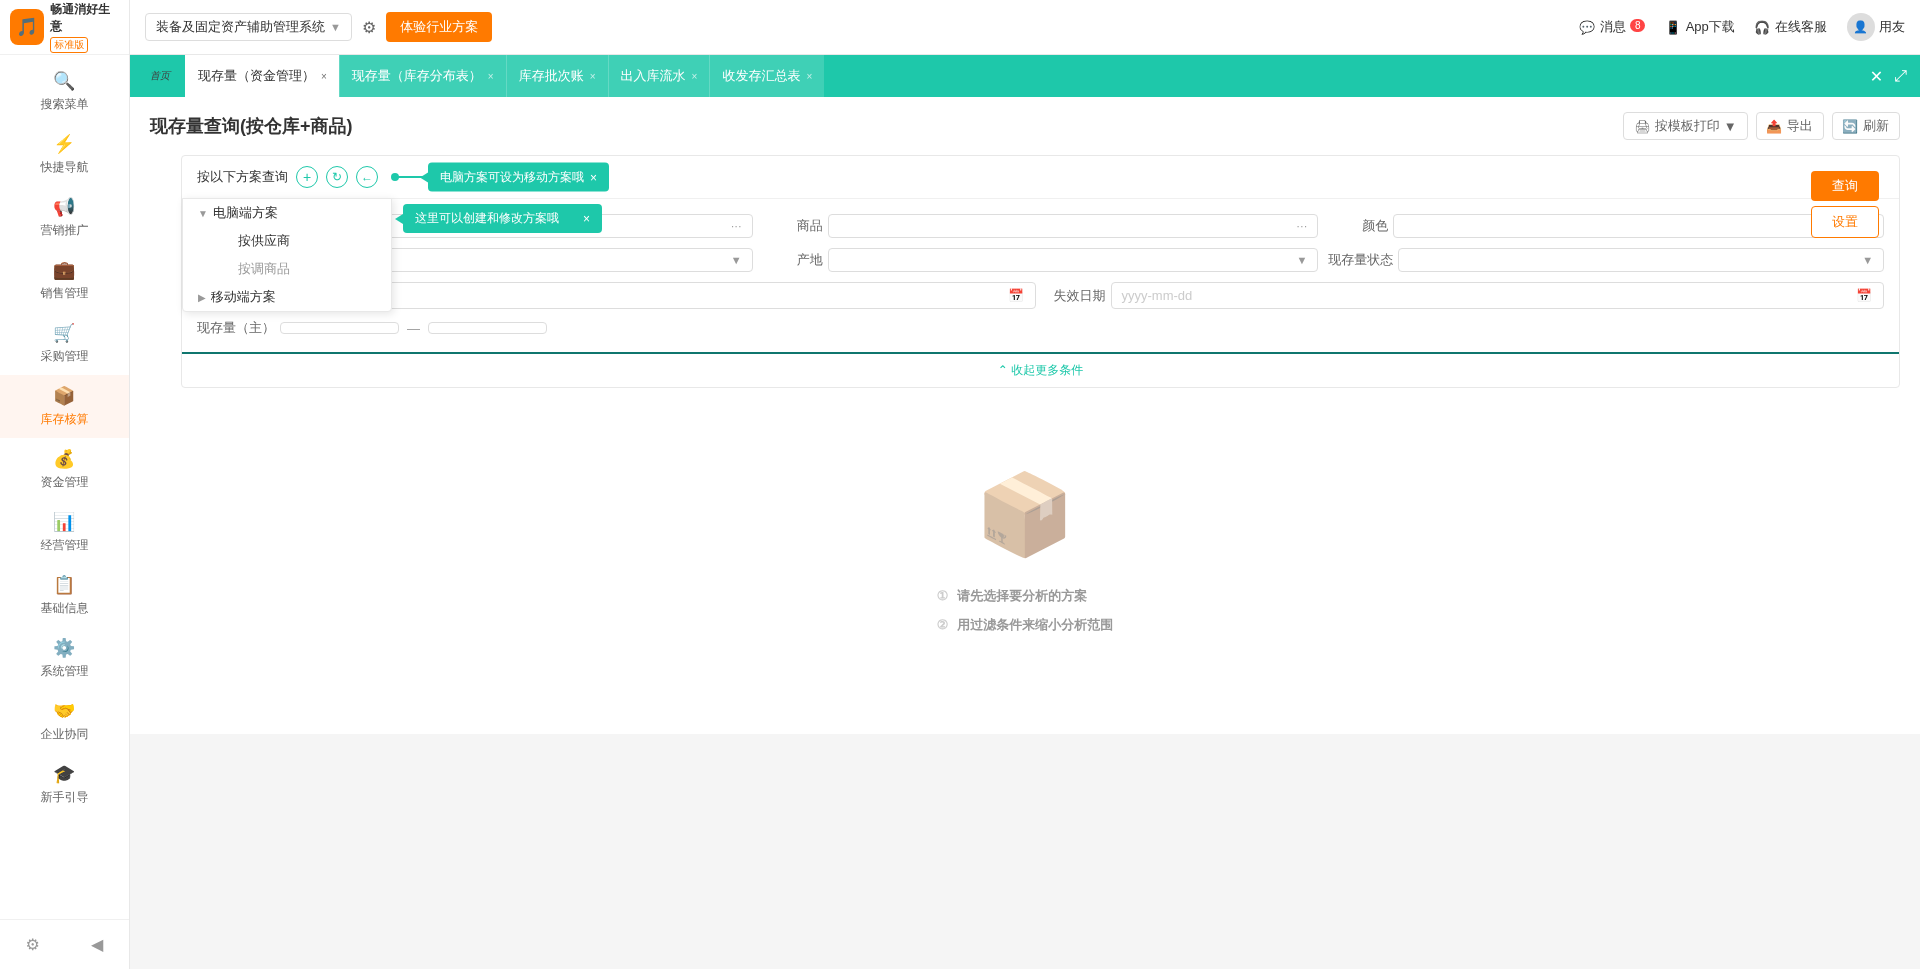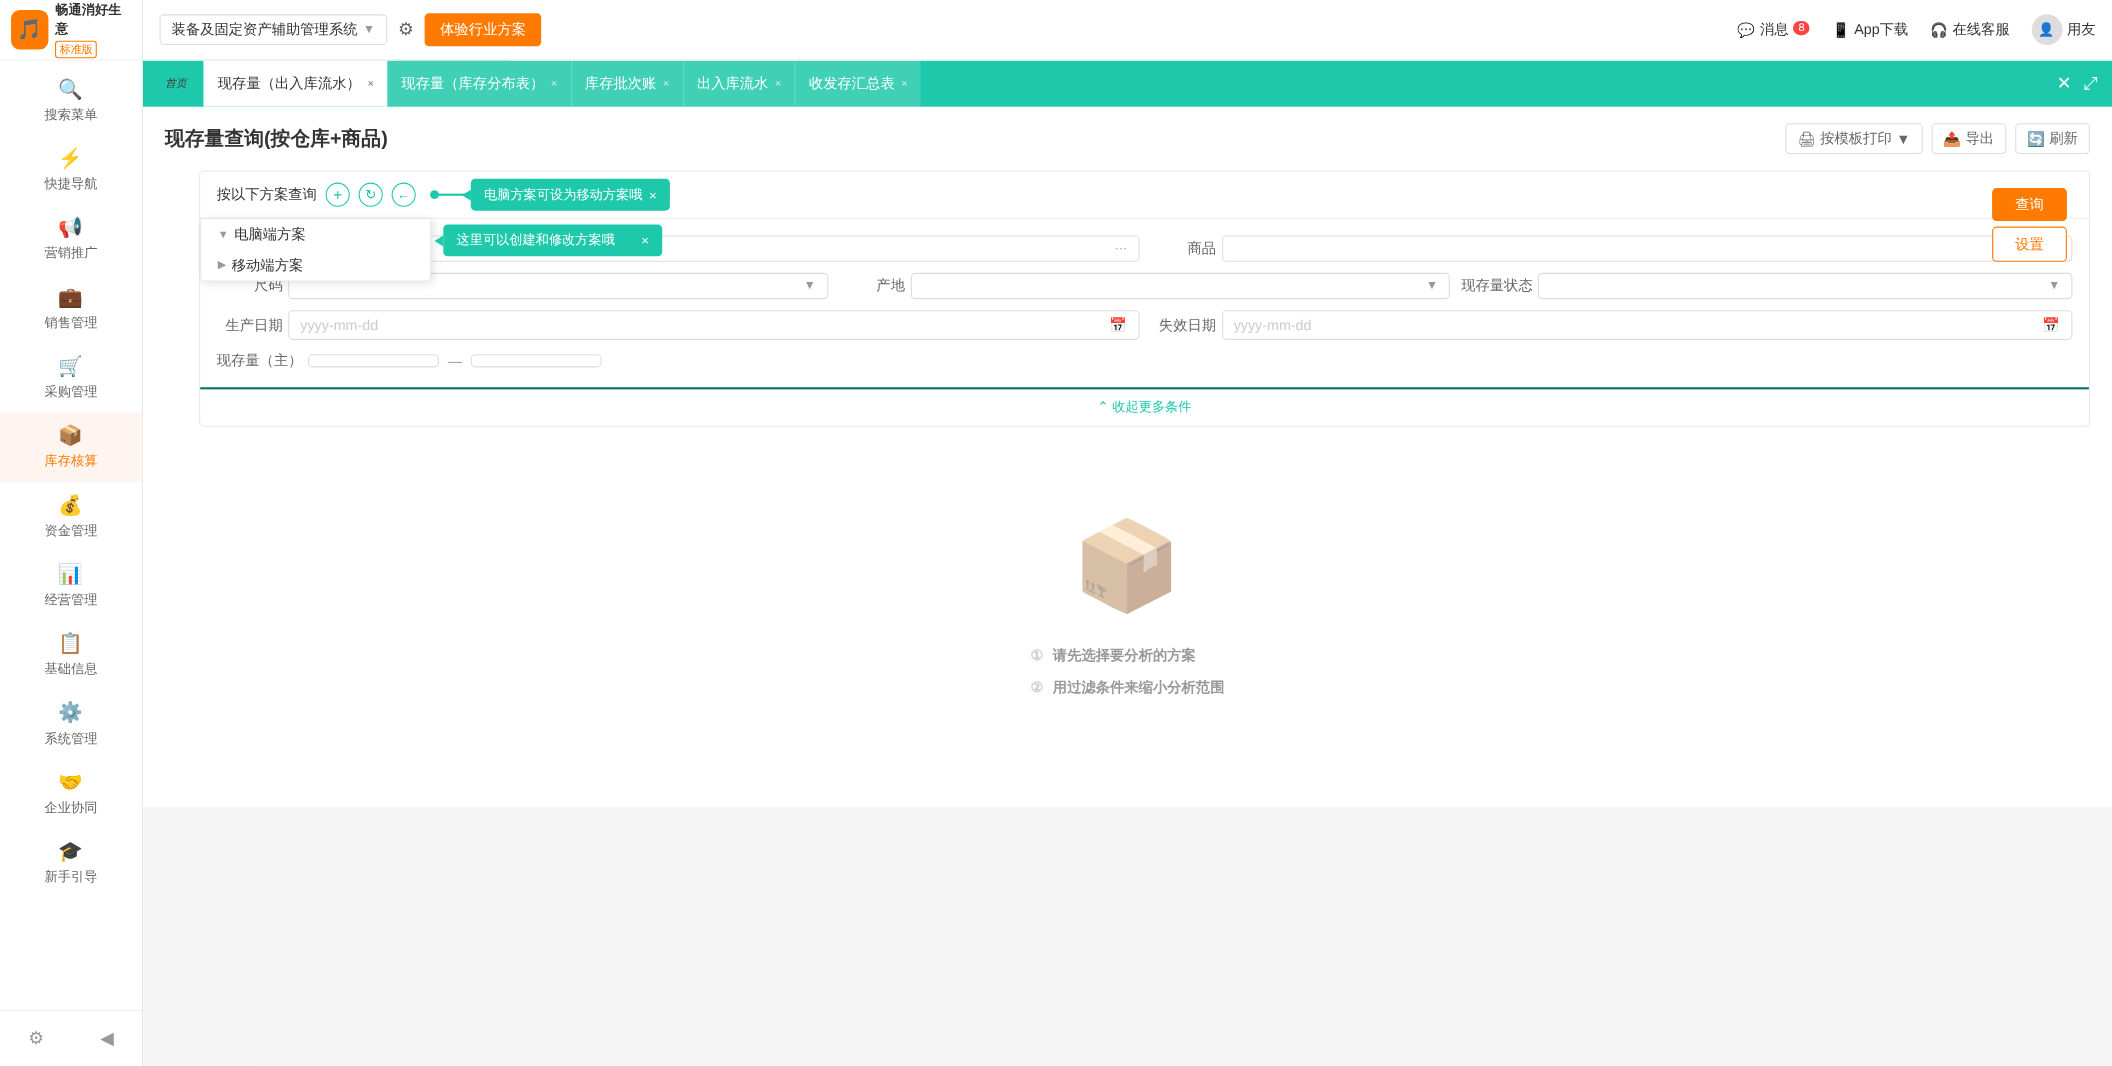--- a/index.html
+++ b/index.html
@@ -192,21 +192,21 @@
       <div class="user-avatar">👤</div>
       <span>用友</span>
     </div>
   </div>
 </div>
 
 <div class="tabs-bar">
   <div class="tab-home">首页</div>
   <div id="tabs-container" style="display:flex;height:100%;">
       <div class="tab-item active">
-      <span>现存量（出入库流水）</span>
+      <span>现存量（资金管理）</span>
       <span class="tab-close">×</span>
     </div>
       <div class="tab-item">
       <span>现存量（库存分布表）</span>
       <span class="tab-close">×</span>
     </div>
       <div class="tab-item">
       <span>库存批次账</span>
       <span class="tab-close">×</span>
     </div>
@@ -274,20 +274,24 @@
 
             <div style="position:absolute;left:-8px;top:50%;transform:translateY(-50%);width:0;height:0;border-top:5px solid transparent;border-bottom:5px solid transparent;border-right:8px solid #1ec8aa;"></div>
           </div>
         </div>
 
         <div style="position:absolute; left:0; top:42px; width:210px; background:white; border:1px solid #e8e8e8; border-radius:0 0 4px 4px; z-index:150; box-shadow:2px 2px 8px rgba(0,0,0,0.1);">
           <div class="tree-item" style="color:#333;">
             <span style="font-size:10px;color:#999;">▼</span>
             <span>电脑端方案</span>
           </div>
+          <div class="tree-child">
+            <div class="tree-item" style="padding-left:30px;">按供应商</div>
+            <div class="tree-item" style="padding-left:30px;color:#999;">按调商品</div>
+          </div>
 
           <div style="position:absolute; left:220px; top:5px; background:#1ec8aa; color:white; padding:6px 12px; border-radius:4px; font-size:12px; white-space:nowrap; z-index:200; display:flex; align-items:center; gap:24px;">
             <div style="position:absolute;left:-8px;top:50%;transform:translateY(-50%);width:0;height:0;border-top:5px solid transparent;border-bottom:5px solid transparent;border-right:8px solid #1ec8aa;"></div>
             <span>这里可以创建和修改方案哦</span>
             <span style="cursor:pointer;">×</span>
           </div>
 
           <div class="tree-item" style="color:#333;">
             <span style="font-size:10px;color:#999;">▶</span>
             <span>移动端方案</span>
@@ -308,20 +312,27 @@
             <div class="filter-select" style="flex:1;min-width:200px;">
               <span></span>
               <span style="color:#999;font-size:11px;">···</span>
             </div>
           </div>
           <div class="filter-item">
             <span class="filter-item-label">商品</span>
             <div class="filter-select" style="flex:1;min-width:200px;">
               <span></span>
               <span style="color:#999;font-size:11px;">···</span>
+            </div>
+          </div>
+          <div class="filter-item">
+            <span class="filter-item-label">颜色</span>
+            <div class="filter-select" style="flex:1;min-width:200px;">
+              <span></span>
+              <span style="color:#999;font-size:11px;">▼</span>
             </div>
           </div>
         </div>
 
         <div class="filter-row">
           <div class="filter-item">
             <span class="filter-item-label">尺码</span>
             <div class="filter-select" style="flex:1;min-width:200px;">
               <span></span>
               <span style="color:#999;font-size:11px;">▼</span>

